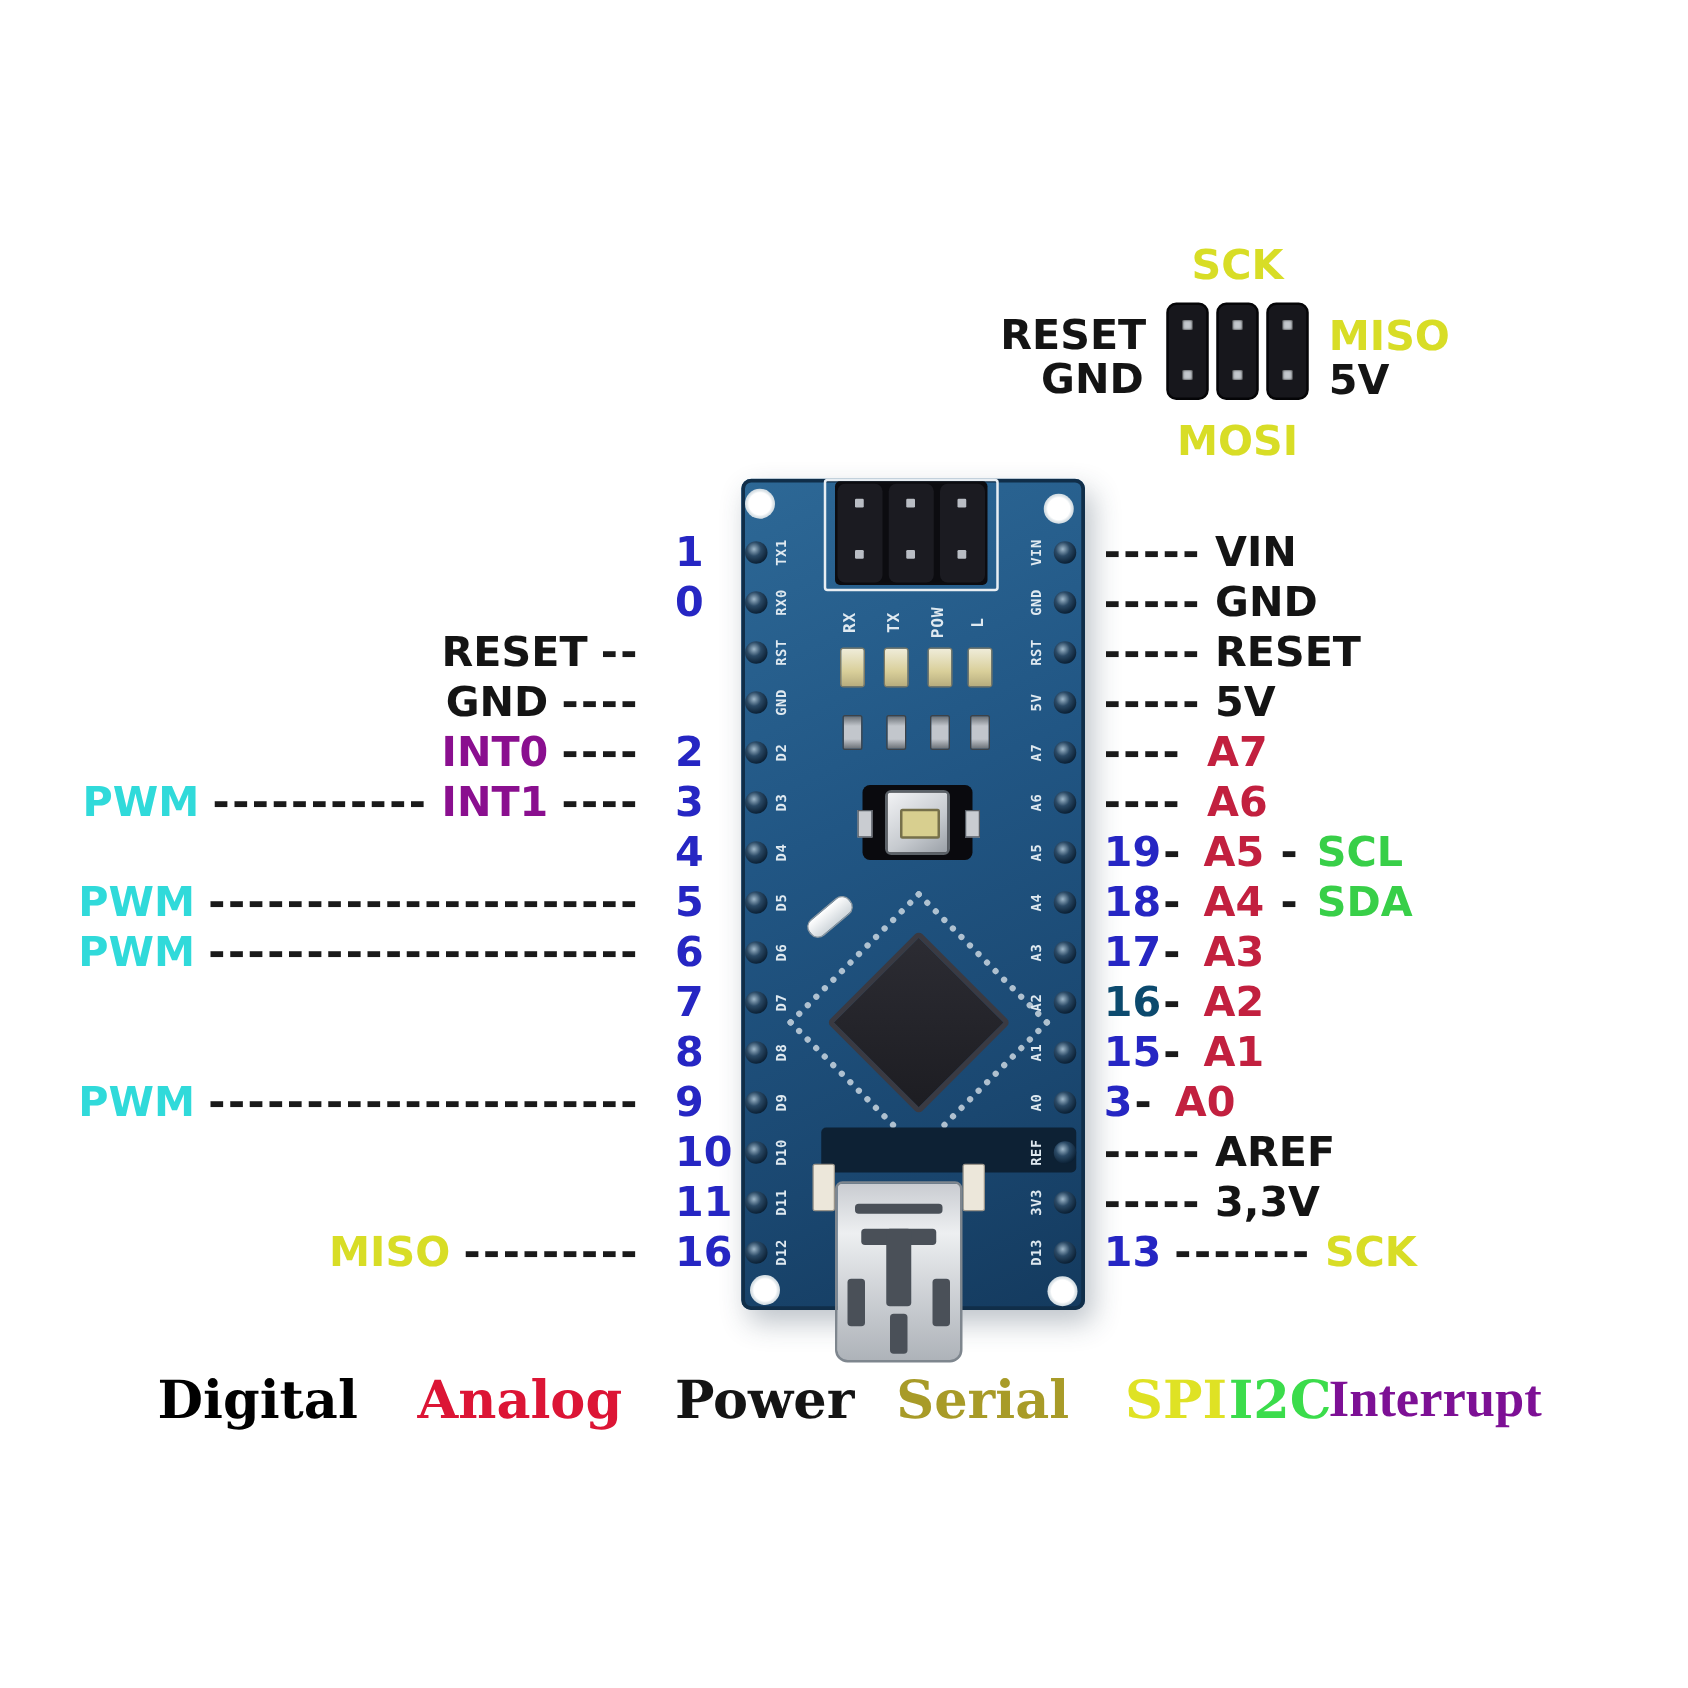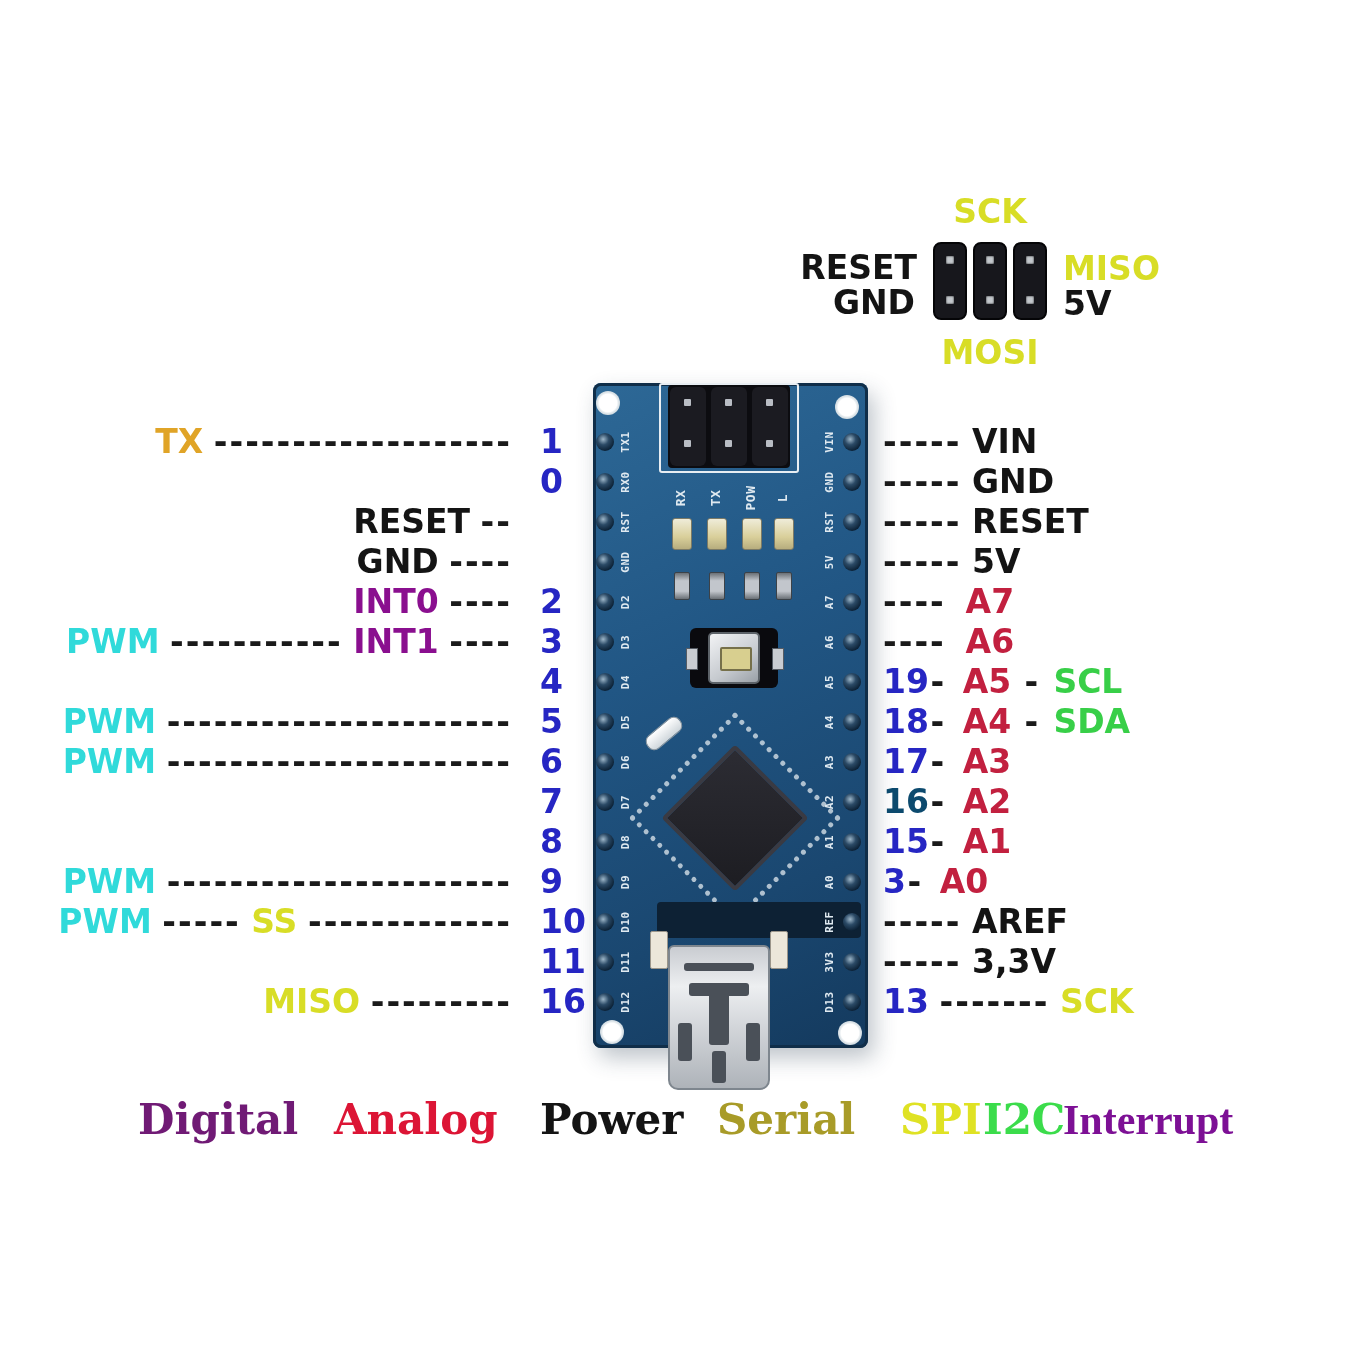--- a/index.html
+++ b/index.html
@@ -208,21 +208,20 @@
       <div class="silk" style="left: 128px; top: 105px; font-size: 13px;">POW</div>
       <div class="led" style="left: 149px;"></div>
       <div class="res" style="left: 151px;"></div>
       <div class="silk" style="left: 160px; top: 105px; font-size: 13px;">L</div>
       <div class="led" style="left: 181px;"></div>
       <div class="res" style="left: 183px;"></div>
     </div>
 
   <div id="left-rows">
       <div class="pin-row" style="left: 70px; width: 520px; top: 422px;">
-        <span class="row-main"><span class="seg " style="color: rgb(224, 164, 39); margin-left: 0em;">TX</span><span class="seg dash" style="color: rgb(26, 26, 26); margin-left: 0.32em;">-------------------</span></span>
         <span class="row-num" style="color: rgb(38, 38, 195);">1</span>
       </div>
       <div class="pin-row" style="left: 70px; width: 520px; top: 462px;">
         <span class="row-num" style="color: rgb(38, 38, 195);">0</span>
       </div>
       <div class="pin-row" style="left: 70px; width: 520px; top: 502px;">
         <span class="row-main"><span class="seg " style="color: rgb(20, 20, 20); margin-left: 0em;">RESET</span><span class="seg dash" style="color: rgb(26, 26, 26); margin-left: 0.32em;">--</span></span>
         <span class="row-num" style="color: rgb(38, 38, 195);"></span>
       </div>
       <div class="pin-row" style="left: 70px; width: 520px; top: 542px;">
@@ -255,21 +254,20 @@
       </div>
       <div class="pin-row" style="left: 70px; width: 520px; top: 822px;">
         <span class="row-main"></span>
         <span class="row-num" style="color: rgb(38, 38, 195);">8</span>
       </div>
       <div class="pin-row" style="left: 70px; width: 520px; top: 862px;">
         <span class="row-main"><span class="seg " style="color: rgb(48, 218, 218); margin-left: 0em;">PWM</span><span class="seg dash" style="color: rgb(26, 26, 26); margin-left: 0.32em;">----------------------</span></span>
         <span class="row-num" style="color: rgb(38, 38, 195);">9</span>
       </div>
       <div class="pin-row" style="left: 70px; width: 520px; top: 902px;">
-        <span class="row-main"><span class="seg " style="color: rgb(48, 218, 218); margin-left: 0em;">PWM</span><span class="seg dash" style="color: rgb(26, 26, 26); margin-left: 0.32em;">-----</span><span class="seg " style="color: rgb(216, 221, 38); margin-left: 0.32em;">SS</span><span class="seg dash" style="color: rgb(26, 26, 26); margin-left: 0.32em;">-------------</span></span>
         <span class="row-num" style="color: rgb(38, 38, 195);">10</span>
       </div>
       <div class="pin-row" style="left: 70px; width: 520px; top: 942px;">
         <span class="row-num" style="color: rgb(38, 38, 195);">11</span>
       </div>
       <div class="pin-row" style="left: 70px; width: 520px; top: 982px;">
         <span class="row-main"><span class="seg " style="color: rgb(216, 221, 38); margin-left: 0em;">MISO</span><span class="seg dash" style="color: rgb(26, 26, 26); margin-left: 0.32em;">---------</span></span>
         <span class="row-num" style="color: rgb(38, 38, 195);">16</span>
       </div>
     </div>
@@ -284,21 +282,21 @@
       <div class="pin-row right-row" style="top: 702px;"><span class="seg " style="color: rgb(38, 38, 195); margin-left: 0em;">18</span><span class="seg dash" style="color: rgb(26, 26, 26); margin-left: 0.05em;">-</span><span class="seg " style="color: rgb(194, 32, 63); margin-left: 0.5em;">A4</span><span class="seg dash" style="color: rgb(26, 26, 26); margin-left: 0.4em;">-</span><span class="seg " style="color: rgb(56, 207, 72); margin-left: 0.4em;">SDA</span></div>
       <div class="pin-row right-row" style="top: 742px;"><span class="seg " style="color: rgb(38, 38, 195); margin-left: 0em;">17</span><span class="seg dash" style="color: rgb(26, 26, 26); margin-left: 0.05em;">-</span><span class="seg " style="color: rgb(194, 32, 63); margin-left: 0.5em;">A3</span></div>
       <div class="pin-row right-row" style="top: 782px;"><span class="seg " style="color: #0c4a6e; margin-left: 0em;">16</span><span class="seg dash" style="color: rgb(26, 26, 26); margin-left: 0.05em;">-</span><span class="seg " style="color: rgb(194, 32, 63); margin-left: 0.5em;">A2</span></div>
       <div class="pin-row right-row" style="top: 822px;"><span class="seg " style="color: rgb(38, 38, 195); margin-left: 0em;">15</span><span class="seg dash" style="color: rgb(26, 26, 26); margin-left: 0.05em;">-</span><span class="seg " style="color: rgb(194, 32, 63); margin-left: 0.5em;">A1</span></div>
       <div class="pin-row right-row" style="top: 862px;"><span class="seg " style="color: rgb(38, 38, 195); margin-left: 0em;">3</span><span class="seg dash" style="color: rgb(26, 26, 26); margin-left: 0.05em;">-</span><span class="seg " style="color: rgb(194, 32, 63); margin-left: 0.5em;">A0</span></div>
       <div class="pin-row right-row" style="top: 902px;"><span class="seg dash" style="color: rgb(26, 26, 26); margin-left: 0em;">-----</span><span class="seg " style="color: rgb(20, 20, 20); margin-left: 0.32em;">AREF</span></div>
       <div class="pin-row right-row" style="top: 942px;"><span class="seg dash" style="color: rgb(26, 26, 26); margin-left: 0em;">-----</span><span class="seg " style="color: rgb(20, 20, 20); margin-left: 0.32em;">3,3V</span></div>
       <div class="pin-row right-row" style="top: 982px;"><span class="seg " style="color: rgb(38, 38, 195); margin-left: 0em;">13</span><span class="seg dash" style="color: rgb(26, 26, 26); margin-left: 0.32em;">-------</span><span class="seg " style="color: rgb(216, 221, 38); margin-left: 0.32em;">SCK</span></div>
     </div>
   <div id="legend">
-      <div class="legend-item" style="left: 138px; color: #701a75;">Digital</div>
+      <div class="legend-item" style="left: 126px; color: #000000;">Digital</div>
       <div class="legend-item" style="left: 334px; color: rgb(220, 21, 53);">Analog</div>
       <div class="legend-item" style="left: 540px; color: rgb(20, 20, 20);">Power</div>
       <div class="legend-item" style="left: 717px; color: rgb(168, 155, 40);">Serial</div>
       <div class="legend-item" style="left: 900px; color: rgb(223, 226, 36);">SPI</div>
       <div class="legend-item" style="left: 983px; color: rgb(59, 220, 75);">I2C</div>
       <div class="legend-item" style="left: 1063px; color: rgb(125, 16, 149); font-family: Liberation Serif, serif;">Interrupt</div>
     </div>
 
 </div>
 

